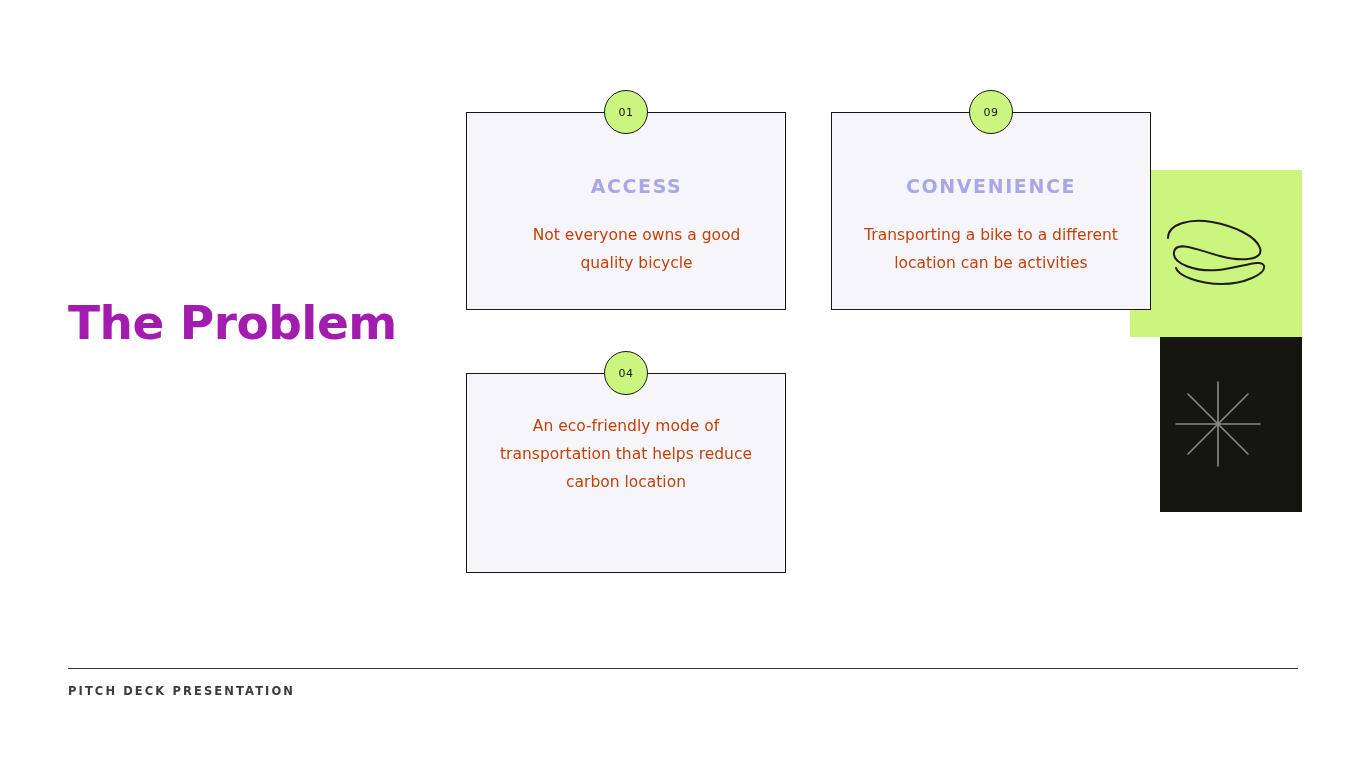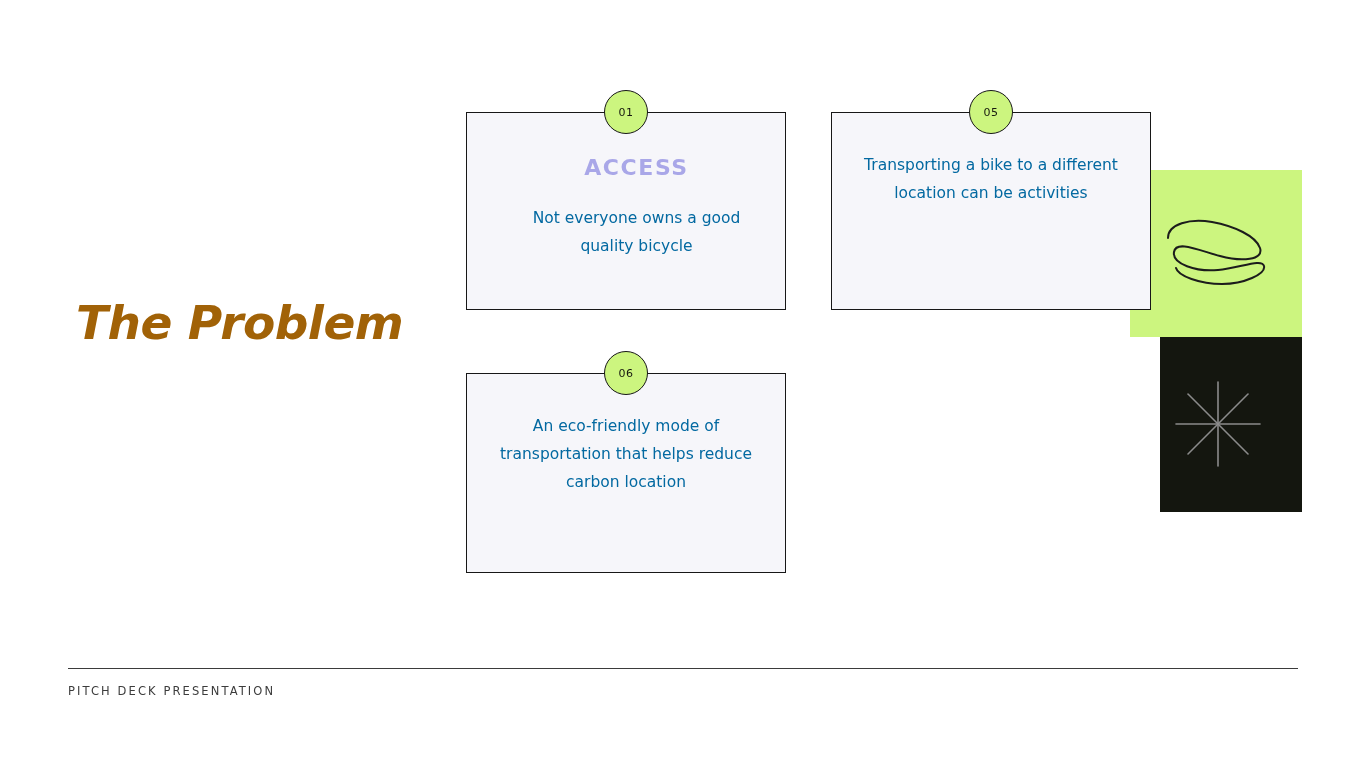--- a/index.html
+++ b/index.html
@@ -44,28 +44,27 @@
     position: absolute;
     left: 1172px;
     top: 378px;
     width: 92px;
     height: 92px;
   }
 
   
   .slide-title {
     position: absolute;
-    left: 76px;
+    left: 68px;
     top: 295px;
     font-size: 47px;
     font-weight: 700;
     letter-spacing: -0.5px;
-    color: #a16207;
+    color: #a21caf;
     font-family: "DejaVu Sans", sans-serif;
-    font-style: italic;
   }
 
   
   .cards {
     position: absolute;
     left: 466px;
     top: 112px;
     width: 688px;
   }
   .card-row {
@@ -101,48 +100,48 @@
     border: 1.5px solid #171717;
     display: flex;
     align-items: center;
     justify-content: center;
     font-size: 11px;
     letter-spacing: 0.5px;
     color: #17190f;
     box-sizing: border-box;
   }
   .card-title {
-    font-size: 22px;
+    font-size: 19px;
     font-weight: 700;
     letter-spacing: 1.6px;
     color: #a9a7e8;
-    margin: 4px 0 24px 0;
+    margin: 24px 0 24px 0;
   }
   .card-body {
     font-size: 15.5px;
     line-height: 28px;
-    color: #0369a1;
+    color: #c2410c;
   }
 
   
   .footer-rule {
     position: absolute;
     left: 68px;
     top: 668px;
     width: 1230px;
     height: 1px;
     background: #3b3b3b;
   }
   .footer-text {
     position: absolute;
     left: 68px;
     top: 684px;
     font-size: 11.5px;
     letter-spacing: 2.1px;
-    font-weight: 400;
+    font-weight: 700;
     color: #3c3c3c;
   }
 </style>
 </head>
 <body>
 
 <div class="deco-green"></div>
 <div class="deco-black"></div>
 
 <svg class="deco-spiral" viewBox="0 0 120 110" fill="none">
@@ -164,31 +163,32 @@
 
   <div class="card-row">
 
     <div class="card tall-1">
       <div class="badge">01</div>
       <div class="card-title">ACCESS</div>
       <div class="card-body">Not everyone owns a good quality bicycle</div>
     </div>
 
     <div class="card tall-2">
-      <div class="badge">05</div>
+      <div class="badge">09</div>
+      <div class="card-title">CONVENIENCE</div>
       <div class="card-body">Transporting a bike to a different location can be activities</div>
     </div>
 
   </div>
 
   <div class="card-row second">
 
 
     <div class="card tall-4">
-      <div class="badge">06</div>
+      <div class="badge">04</div>
       <div class="card-body">An eco-friendly mode of transportation that helps reduce carbon location</div>
     </div>
 
   </div>
 </div>
 
 <div class="footer-rule"></div>
 <div class="footer-text">PITCH DECK PRESENTATION</div>
 
 </body></html>

